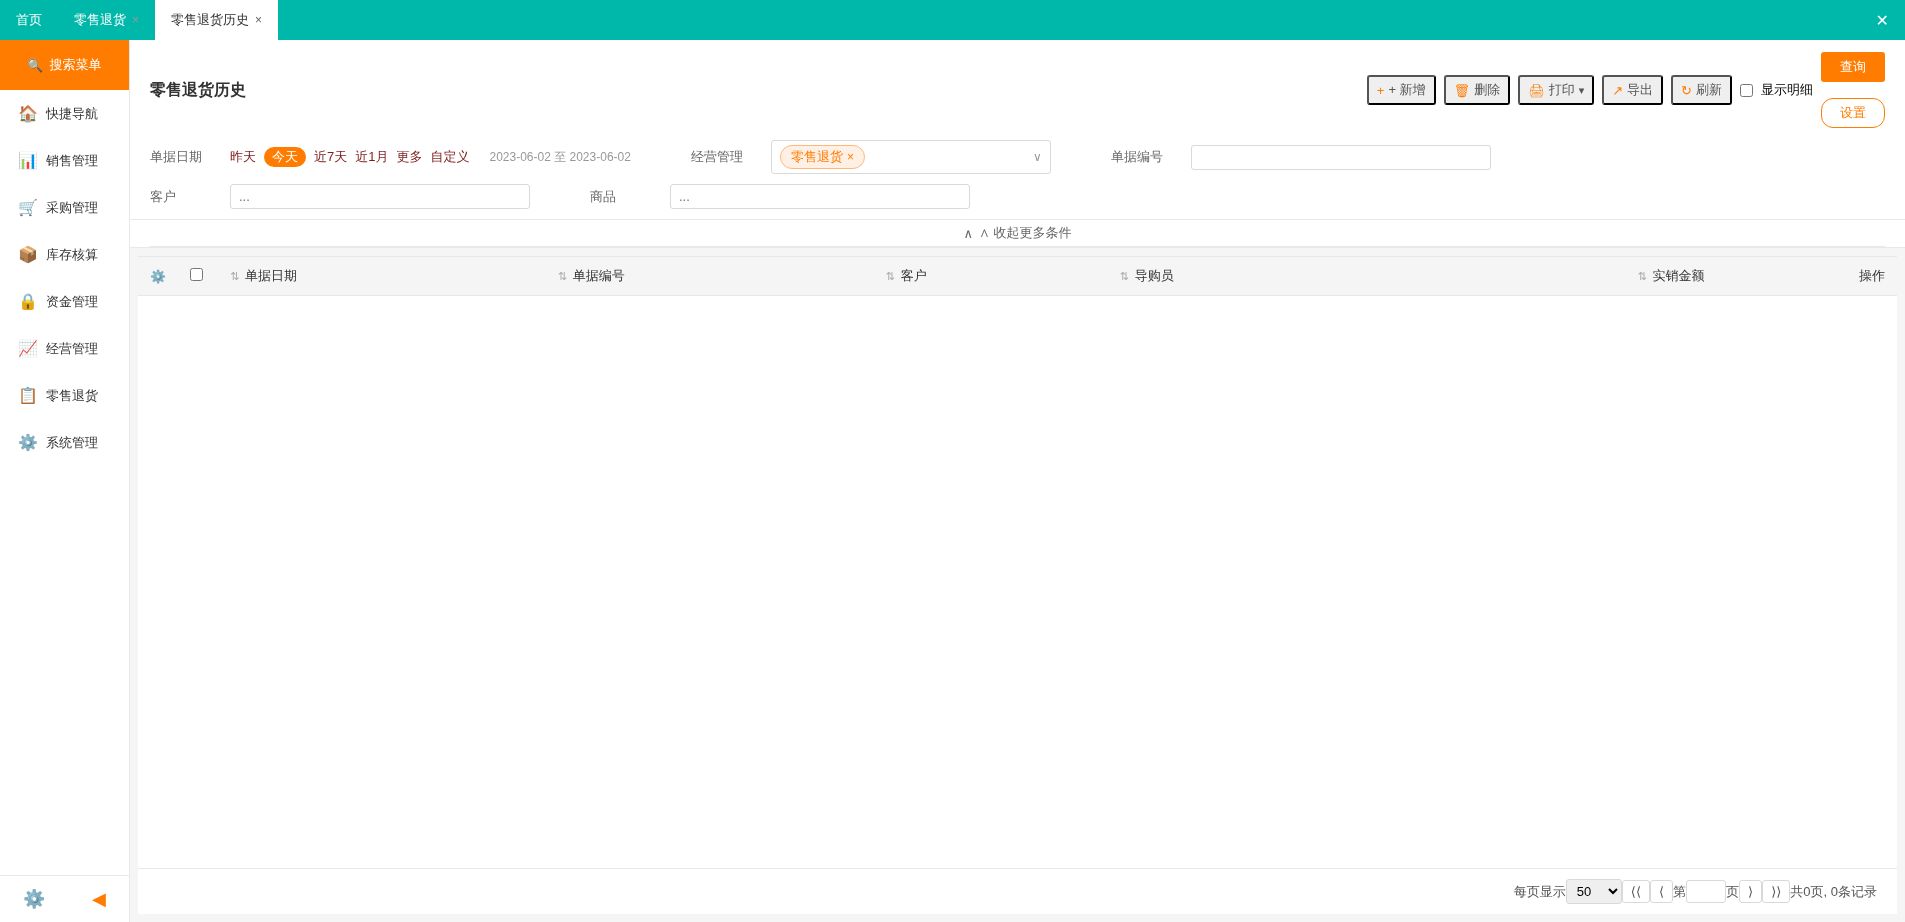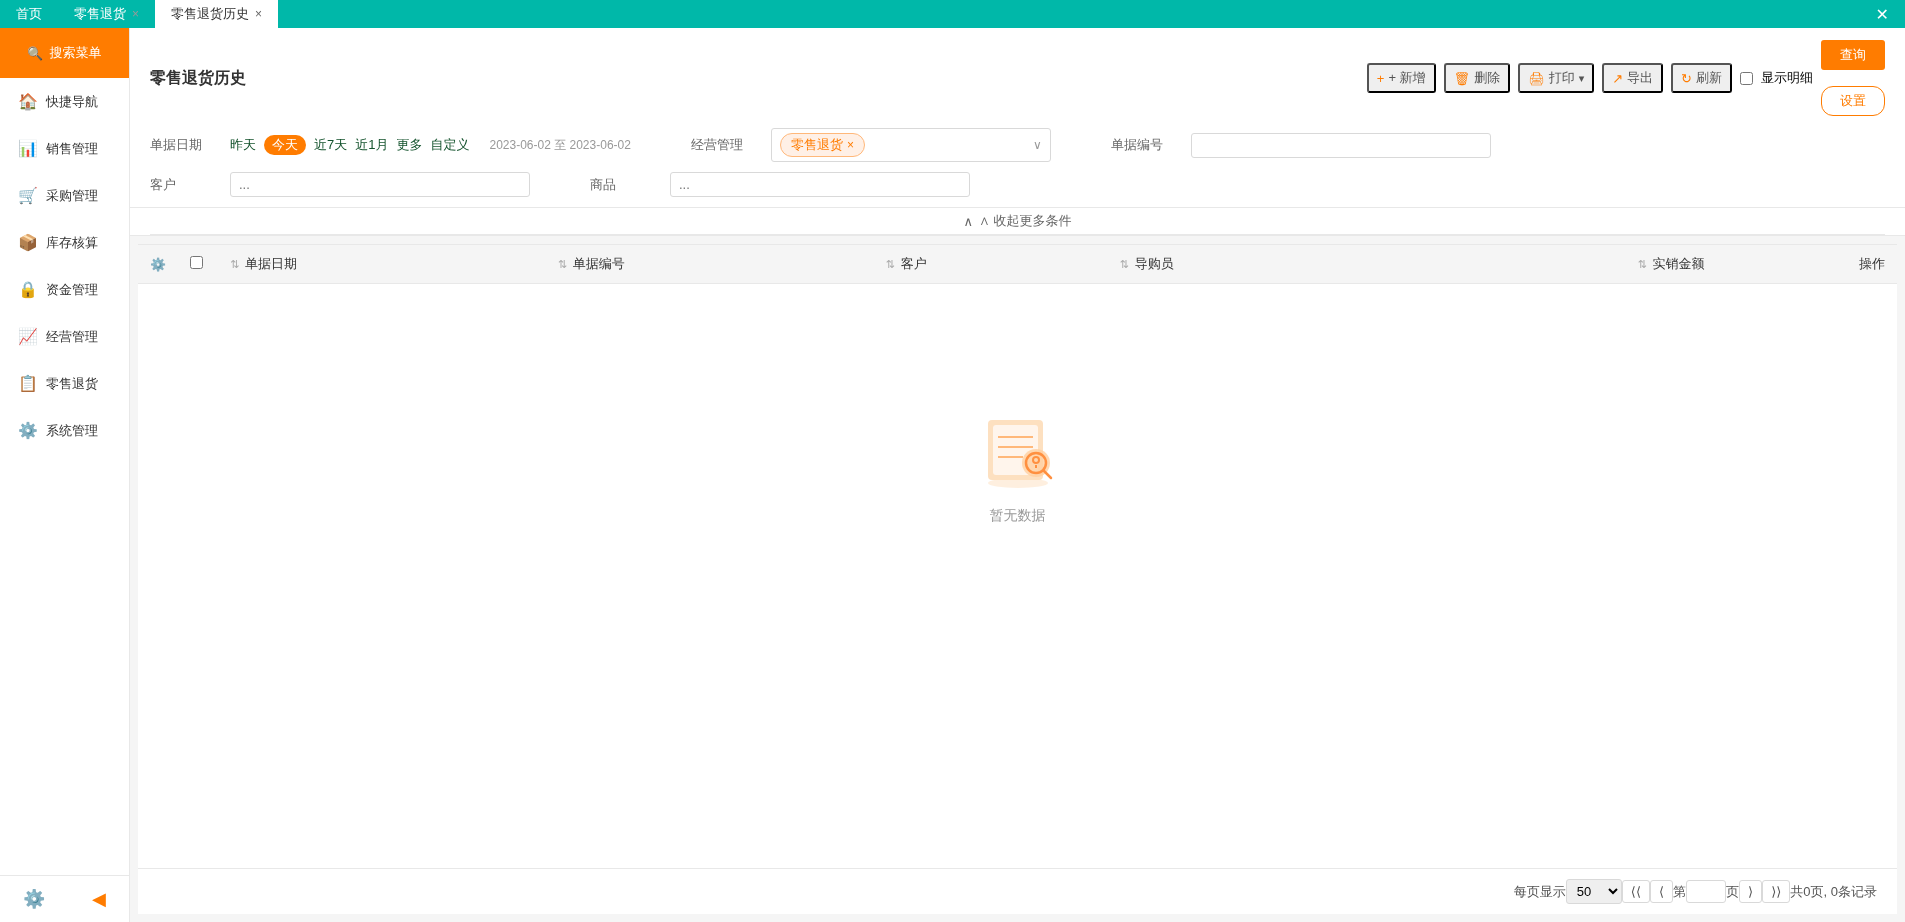--- a/index.html
+++ b/index.html
@@ -1,20 +1,20 @@
 <!DOCTYPE html>
 <html><head>
   <meta charset="utf-8">
   <style>
     * { box-sizing: border-box; margin: 0; padding: 0; font-family: 'Microsoft YaHei', Arial, sans-serif; }
     body { width: 1905px; height: 922px; overflow: hidden; display: flex; flex-direction: column; background: #f5f5f5; }
 
     
     .top-bar {
-      height: 28px;
+      height: 40px;
       background: #00b8a9;
       display: flex;
       align-items: center;
       padding: 0 0 0 0;
       flex-shrink: 0;
     }
     .top-bar-tabs {
       display: flex;
       align-items: center;
       flex: 1;
@@ -188,21 +188,21 @@
       white-space: nowrap;
       min-width: 60px;
     }
     .filter-date-options {
       display: flex;
       align-items: center;
       gap: 8px;
     }
     .date-opt {
       font-size: 13px;
-      color: #14532d;
+      color: #7f1d1d;
       cursor: pointer;
     }
     .date-opt.today {
       background: #ff7c00;
       color: #fff;
       border-radius: 10px;
       padding: 1px 8px;
     }
     .date-range {
       font-size: 12px;
@@ -521,37 +521,20 @@
             </th>
             <th style="text-align:right;">
               <span>操作</span>
             </th>
           </tr>
         </thead>
         <tbody>
         </tbody>
       </table>
 
-      <div class="empty-state">
-
-        <svg class="empty-icon" viewBox="0 0 100 100" xmlns="http://www.w3.org/2000/svg">
-          <ellipse cx="50" cy="88" rx="30" ry="5" fill="#fde0c0" opacity="0.5"></ellipse>
-          <rect x="20" y="25" width="55" height="60" rx="4" fill="#fde0c0"></rect>
-          <rect x="25" y="30" width="45" height="50" rx="3" fill="#fff5ec"></rect>
-          <line x1="30" y1="42" x2="65" y2="42" stroke="#ffb87a" stroke-width="2"></line>
-          <line x1="30" y1="52" x2="65" y2="52" stroke="#ffb87a" stroke-width="2"></line>
-          <line x1="30" y1="62" x2="55" y2="62" stroke="#ffb87a" stroke-width="2"></line>
-          <circle cx="68" cy="68" r="14" fill="#ffd0a0" opacity="0.8"></circle>
-          <circle cx="68" cy="68" r="10" fill="none" stroke="#ff9040" stroke-width="2.5"></circle>
-          <line x1="76" y1="76" x2="83" y2="83" stroke="#ff9040" stroke-width="2.5" stroke-linecap="round"></line>
-          <circle cx="68" cy="65" r="3" fill="none" stroke="#ff9040" stroke-width="2"></circle>
-          <line x1="68" y1="70" x2="68" y2="73" stroke="#ff9040" stroke-width="2"></line>
-        </svg>
-        <span class="empty-text">暂无数据</span>
-      </div>
 
       <div style="flex:1;"></div>
 
       <div class="pagination-bar">
         <span>每页显示</span>
         <select class="pagination-select">
           <option value="10">10</option>
           <option value="20">20</option>
           <option value="50" selected="">50</option>
           <option value="100">100</option>

